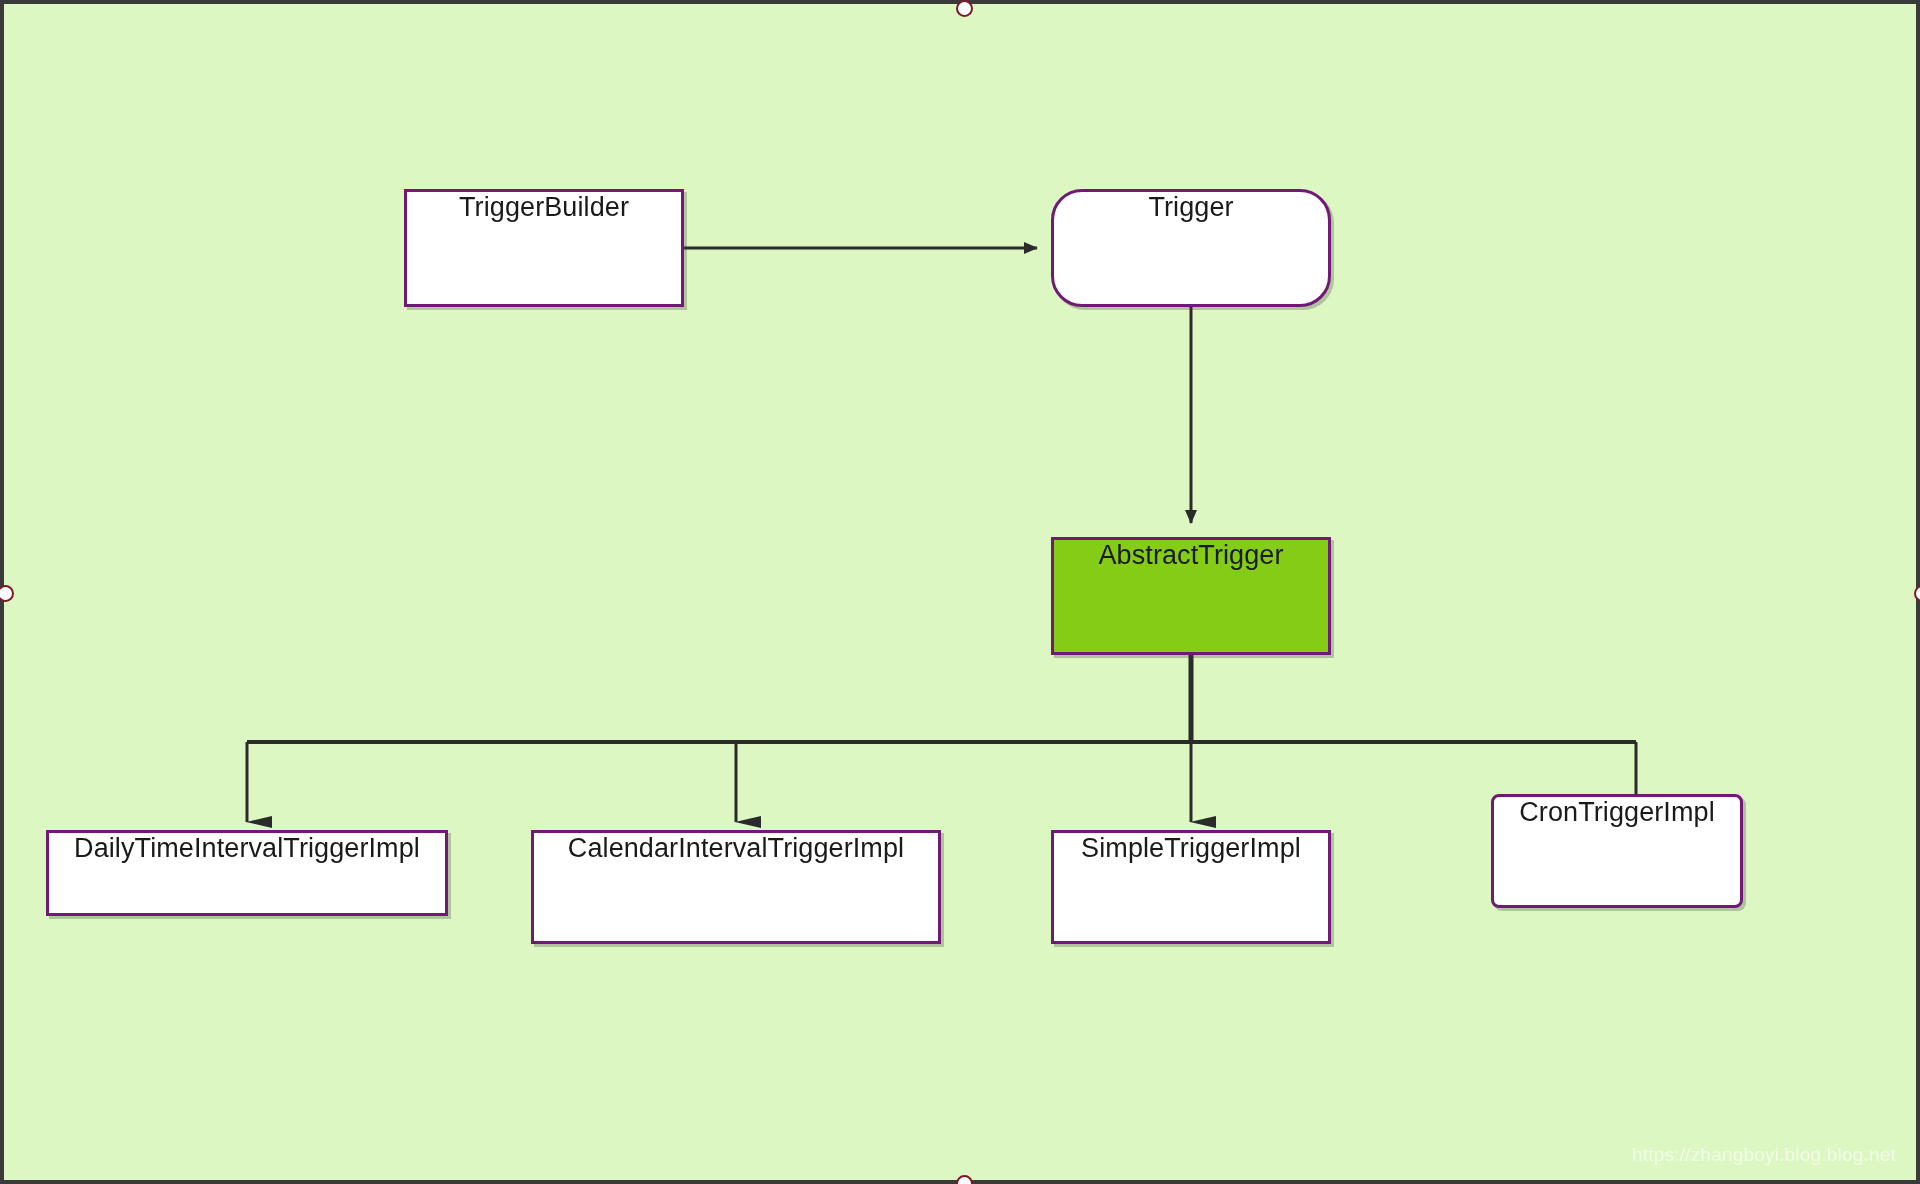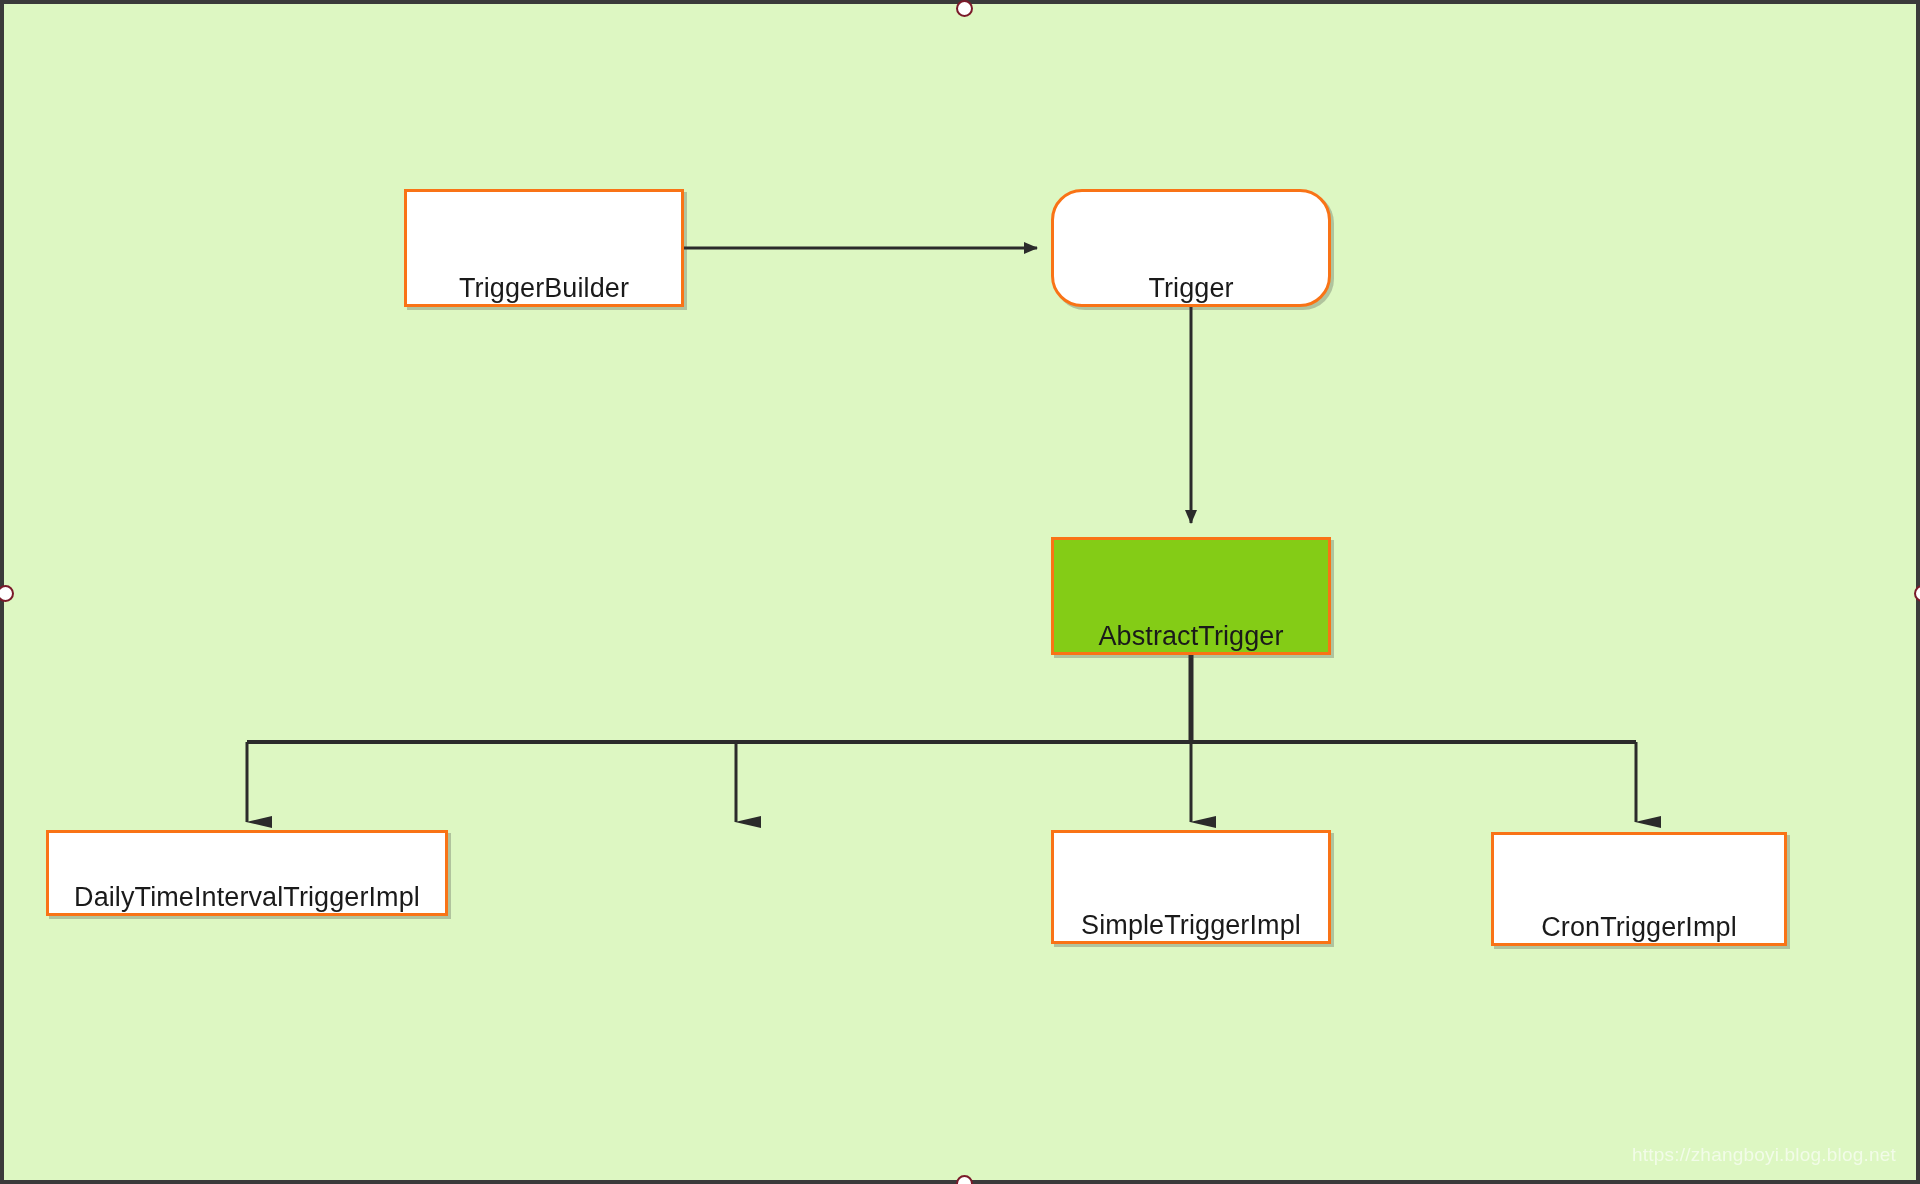--- a/index.html
+++ b/index.html
@@ -31,24 +31,24 @@
     position: absolute;
     left: 0;
     top: 0;
     width: 1920px;
     height: 1184px;
     pointer-events: none;
   }
   .node {
     position: absolute;
     box-sizing: border-box;
-    border: 3px solid #f97316;
+    border: 3px solid #701a75;
     background: #ffffff;
     display: flex;
-    align-items: flex-end;
+    align-items: flex-start;
     justify-content: center;
     box-shadow: 3px 3px 0 rgba(60,60,60,0.28);
   }
   .node .node-label {
     font-family: "Liberation Sans", sans-serif;
     font-size: 27px;
     color: #1a1a1a;
     letter-spacing: 0.1px;
     white-space: nowrap;
     text-align: center;
@@ -56,21 +56,21 @@
   .node.accent {
     background: #84cc16;
   }
   
   #node-triggerbuilder { left: 400px; top: 185px; width: 280px; height: 118px; }
   #node-trigger        { left: 1047px; top: 185px; width: 280px; height: 118px; border-radius: 31px; }
   #node-abstracttrigger{ left: 1047px; top: 533px; width: 280px; height: 118px; }
   #node-dailytime      { left: 42px;  top: 826px; width: 402px; height: 86px; }
   #node-calendar       { left: 527px; top: 826px; width: 410px; height: 114px; }
   #node-simple         { left: 1047px;top: 826px; width: 280px; height: 114px; }
-  #node-cron           { left: 1487px;top: 828px; width: 296px; height: 114px; }
+  #node-cron           { left: 1487px;top: 790px; width: 252px; height: 114px; border-radius: 8px; }
 
   .handle {
     position: absolute;
     width: 17px;
     height: 17px;
     border-radius: 50%;
     background: #ffffff;
     border: 2px solid #7a1a2a;
     box-sizing: border-box;
   }
@@ -142,20 +142,23 @@
     </div>
 
     <div class="node accent" id="node-abstracttrigger">
       <span class="node-label">AbstractTrigger</span>
     </div>
 
     <div class="node" id="node-dailytime">
       <span class="node-label">DailyTimeIntervalTriggerImpl</span>
     </div>
 
+    <div class="node" id="node-calendar">
+      <span class="node-label">CalendarIntervalTriggerImpl</span>
+    </div>
 
     <div class="node" id="node-simple">
       <span class="node-label">SimpleTriggerImpl</span>
     </div>
 
     <div class="node" id="node-cron">
       <span class="node-label">CronTriggerImpl</span>
     </div>
 
     <div class="handle" id="handle-top"></div>

